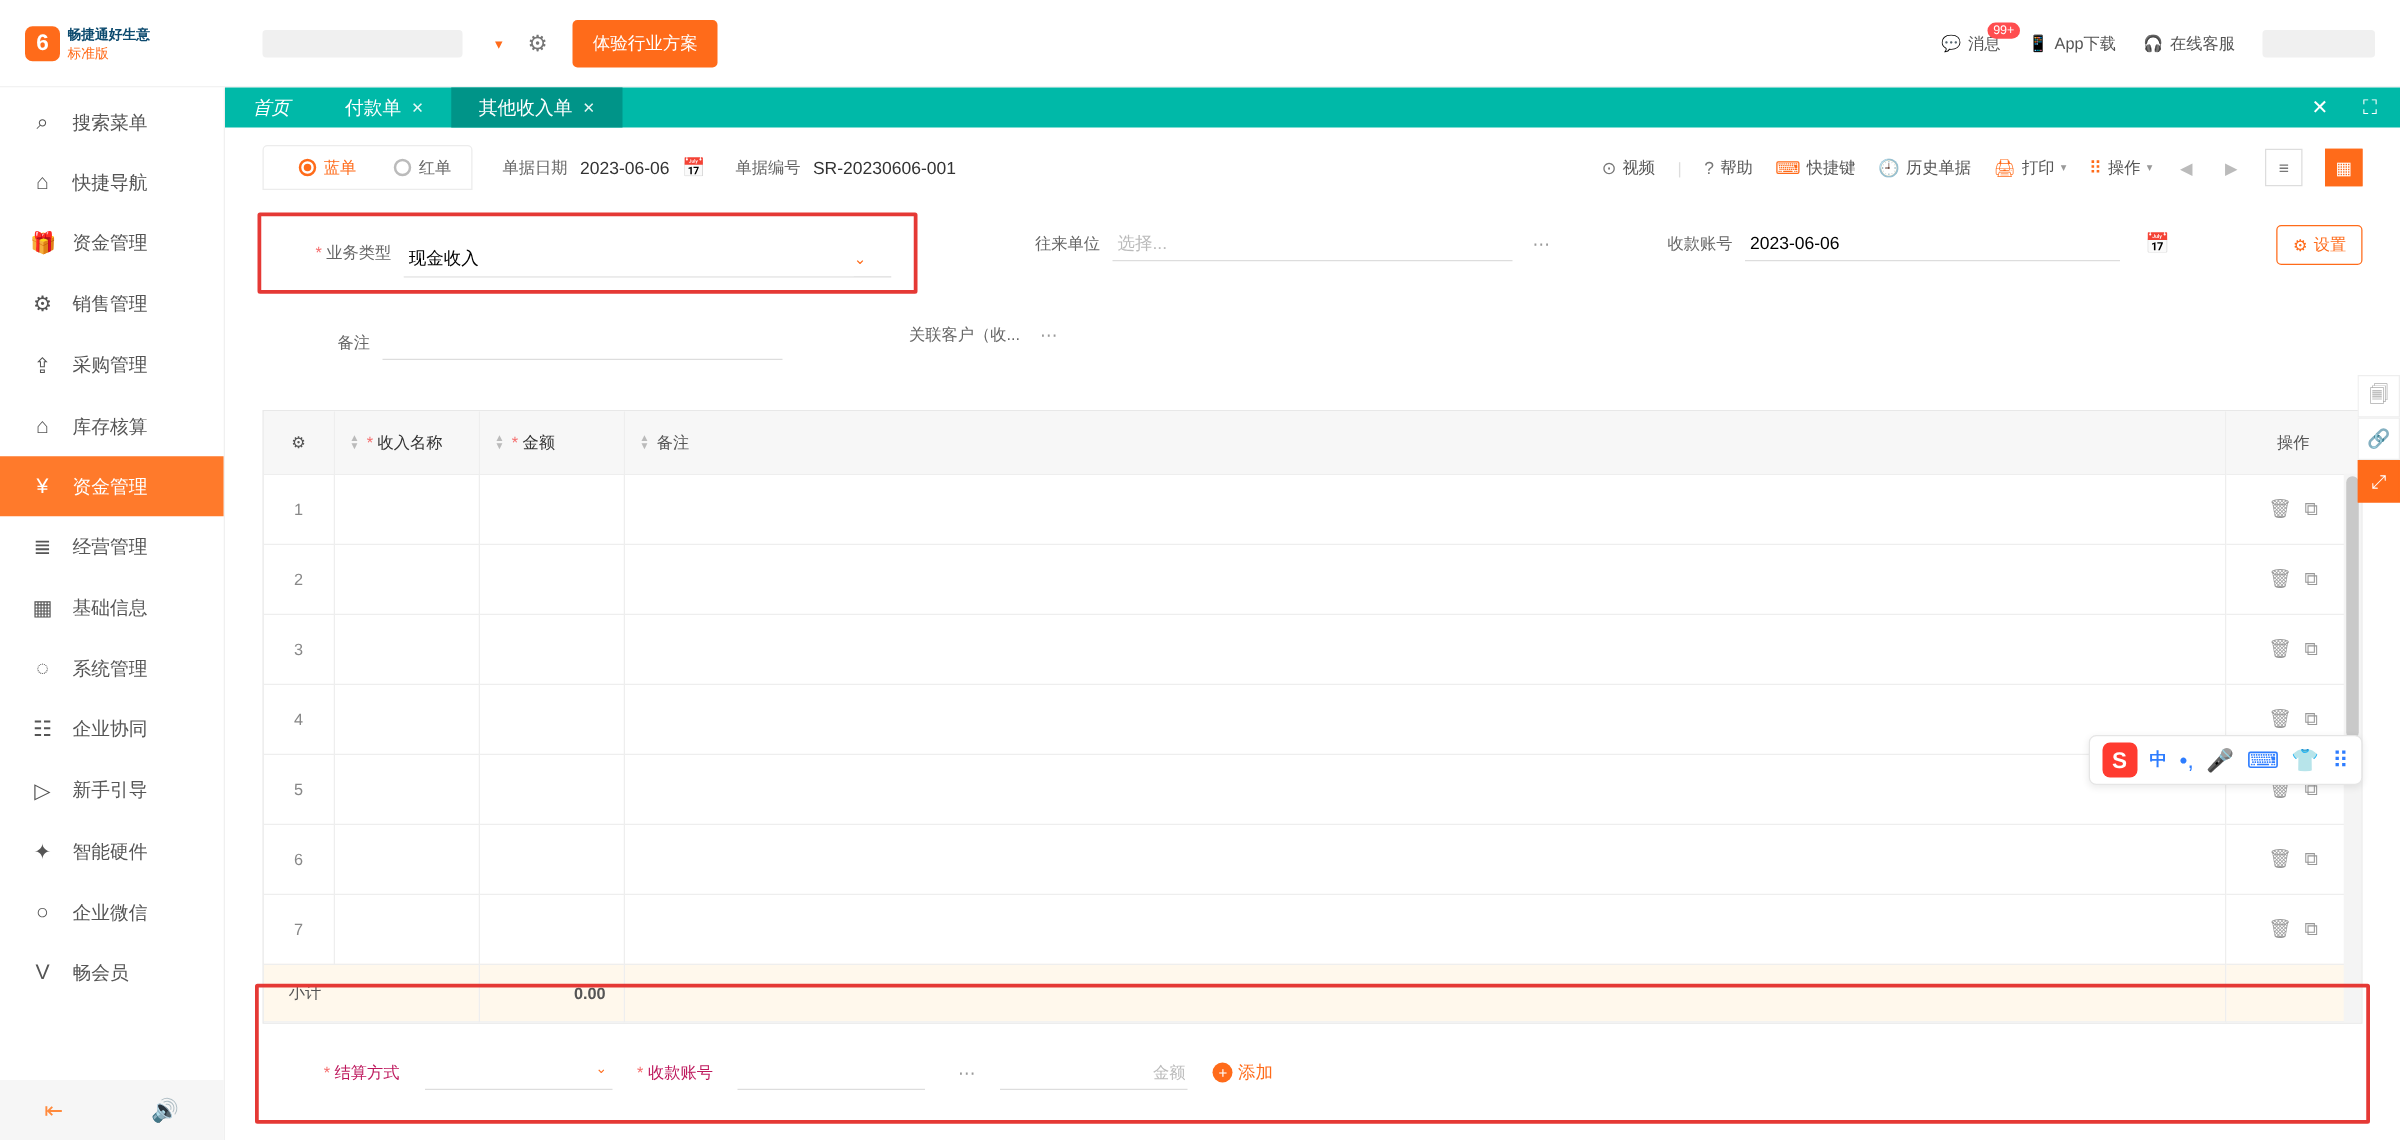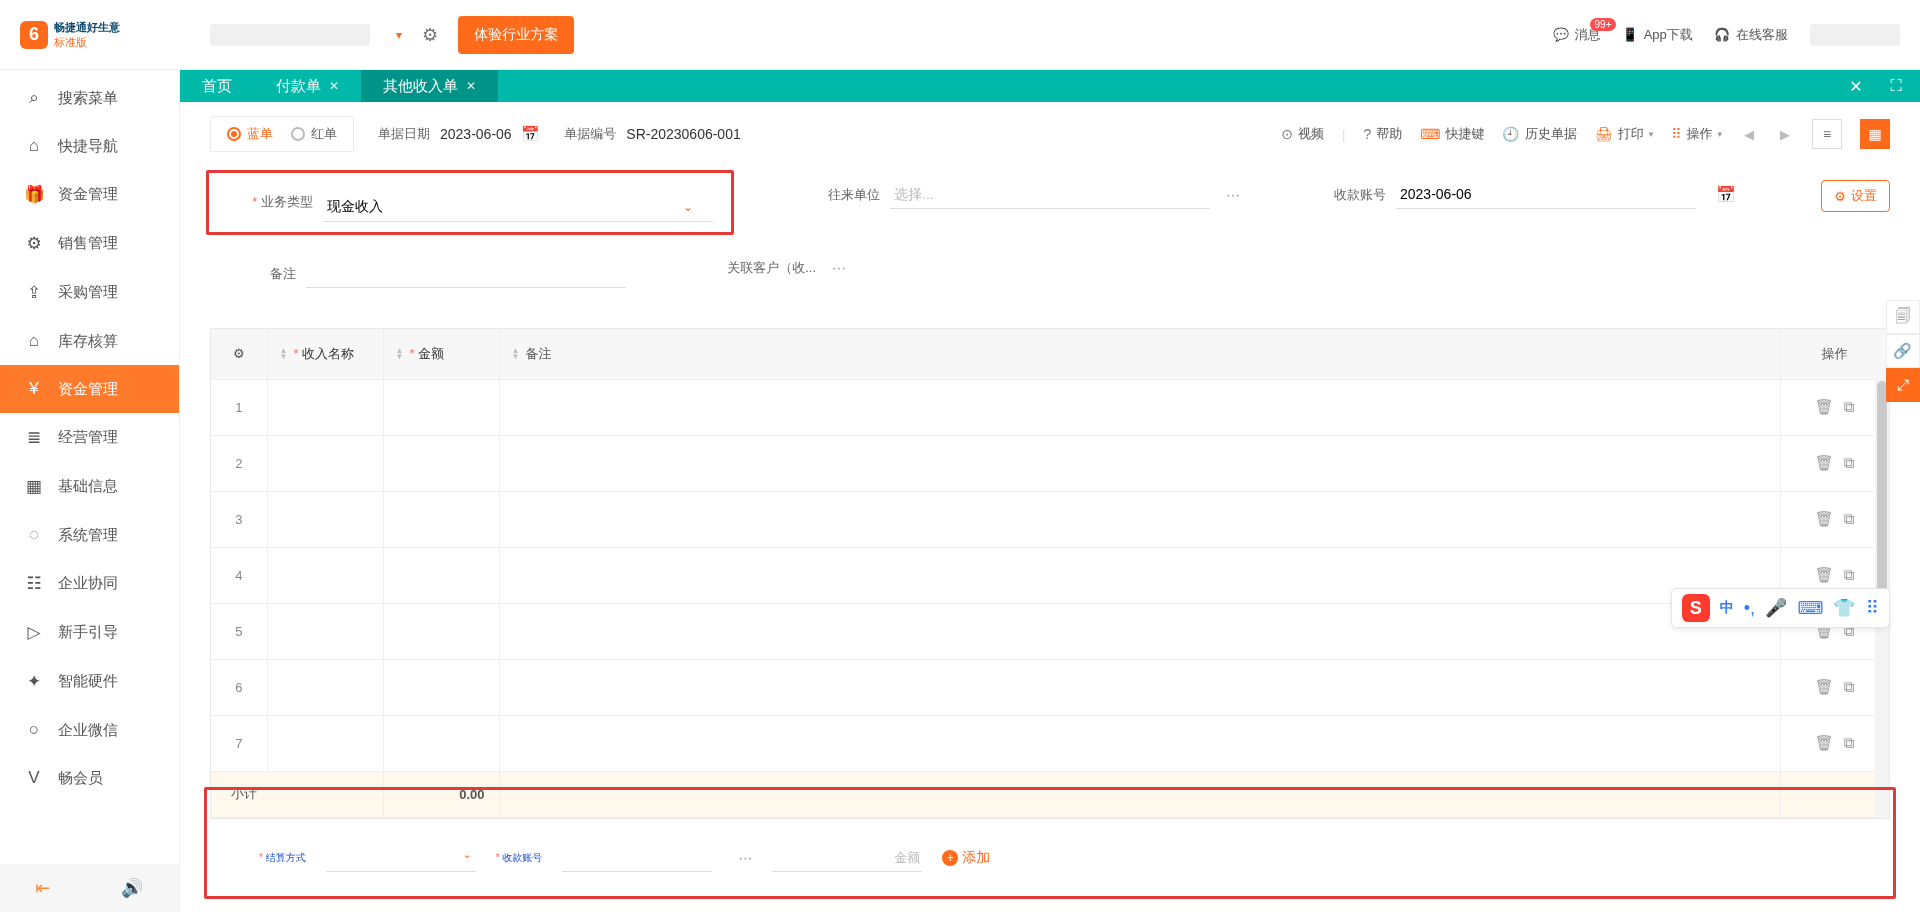--- a/index.html
+++ b/index.html
@@ -34,31 +34,31 @@
 .side-icon { width: 20px; text-align: center; font-size: 17px; }
 .side-footer { height: 48px; background: #f6f6f6; display: flex; align-items: center; justify-content: space-around; }
 .side-footer-btn { color: #ff8a3d; font-size: 18px; cursor: pointer; }
 
 
 .content { flex: 1; display: flex; flex-direction: column; min-width: 0; background: #fff; }
 
 
 .tabs-bar { background: #00b9a8; height: 46px; display: flex; align-items: stretch; color: #fff; position: relative; }
 .tab { padding: 0 22px; display: flex; align-items: center; gap: 8px; cursor: pointer; font-size: 15px; }
-.tab.home { font-weight: 500; }
+.tab.home { font-weight: 500; font-style: italic; }
 .tab.active { background: #009488; }
 .tab-close { font-size: 12px; opacity: .9; }
 .tabs-right { margin-left: auto; display: flex; align-items: center; gap: 8px; padding-right: 8px; }
 .tabs-icon { width: 32px; height: 32px; display: flex; align-items: center; justify-content: center; color: #fff; font-size: 16px; cursor: pointer; }
 
 
 .doc-row { padding: 14px 30px 0; }
 .doc-header { display: flex; align-items: center; gap: 24px; flex-wrap: wrap; }
 .radio-group { display: flex; align-items: center; gap: 18px; border: 1px solid #ececec; border-radius: 4px 4px 0 0; padding: 8px 16px; }
-.radio { display: flex; align-items: center; gap: 6px; cursor: pointer; color: #666; }
+.radio { display: flex; align-items: center; gap: 6px; cursor: pointer; color: #666; margin-left: 12px; }
 .radio-dot { width: 14px; height: 14px; border: 2px solid #bbb; border-radius: 50%; display: inline-flex; align-items: center; justify-content: center; }
 .radio.sel { color: #ff6b1a; }
 .radio.sel .radio-dot { border-color: #ff6b1a; }
 .radio.sel .radio-dot::after { content: ""; width: 6px; height: 6px; background: #ff6b1a; border-radius: 50%; }
 .meta-item { display: flex; align-items: center; gap: 10px; color: #666; }
 .meta-val { color: #333; font-size: 14px; }
 .cal-icon { color: #ff6b1a; font-size: 15px; cursor: pointer; }
 .doc-right { margin-left: auto; display: flex; align-items: center; gap: 18px; color: #555; }
 .toolbar-item { display: flex; align-items: center; gap: 5px; cursor: pointer; font-size: 13px; }
 .toolbar-item .ico { font-size: 14px; color: #777; }
@@ -106,21 +106,21 @@
 .ops-col .op { display: inline-block; margin: 0 5px; color: #999; cursor: pointer; font-size: 15px; }
 tfoot td { background: #fff8ec; height: 46px; font-size: 13px; }
 tfoot .sub-label { padding-left: 20px; }
 .vscroll-fake { position: absolute; right: 0; top: 50px; bottom: 0; width: 14px; background: #f4f4f4; }
 .vthumb { position: absolute; right: 2px; top: 2px; width: 10px; height: 210px; background: #c9c9c9; border-radius: 5px; }
 
 
 .settle-wrap { position: relative; margin: 28px 24px 0; }
 .red-box2 { border: 3px solid #e53935; border-radius: 2px; padding: 30px 12px 24px; display: flex; align-items: center; gap: 20px; position: relative; top: -60px; }
 .settle-row { display: flex; align-items: center; gap: 20px; margin-top: 24px; }
-.small-label { color: #1d4ed8; font-size: 10px; }
+.small-label { color: #be185d; font-size: 13px; }
 .underline-sm { border: none; border-bottom: 1px solid #ddd; width: 150px; padding: 6px 2px; outline: none; font-size: 13px; }
 .add-link { color: #ff6b1a; display: inline-flex; align-items: center; gap: 4px; cursor: pointer; font-size: 14px; }
 .plus-circle { width: 16px; height: 16px; border-radius: 50%; background: #ff6b1a; color: #fff; display: inline-flex; align-items: center; justify-content: center; font-size: 12px; }
 
 
 .ime-bar { position: fixed; right: 30px; top: 588px; display: flex; align-items: center; gap: 10px; background: #fff; border: 1px solid #e5e5e5; border-radius: 6px; padding: 5px 10px; box-shadow: 0 2px 6px rgba(0,0,0,.08); }
 .ime-logo { width: 28px; height: 28px; background: #ff3b30; color: #fff; border-radius: 6px; display: flex; align-items: center; justify-content: center; font-weight: bold; font-size: 18px; }
 .ime-i { color: #2e7dff; font-size: 18px; }
 .ime-t { color: #2e7dff; font-size: 14px; font-weight: bold; }
 

